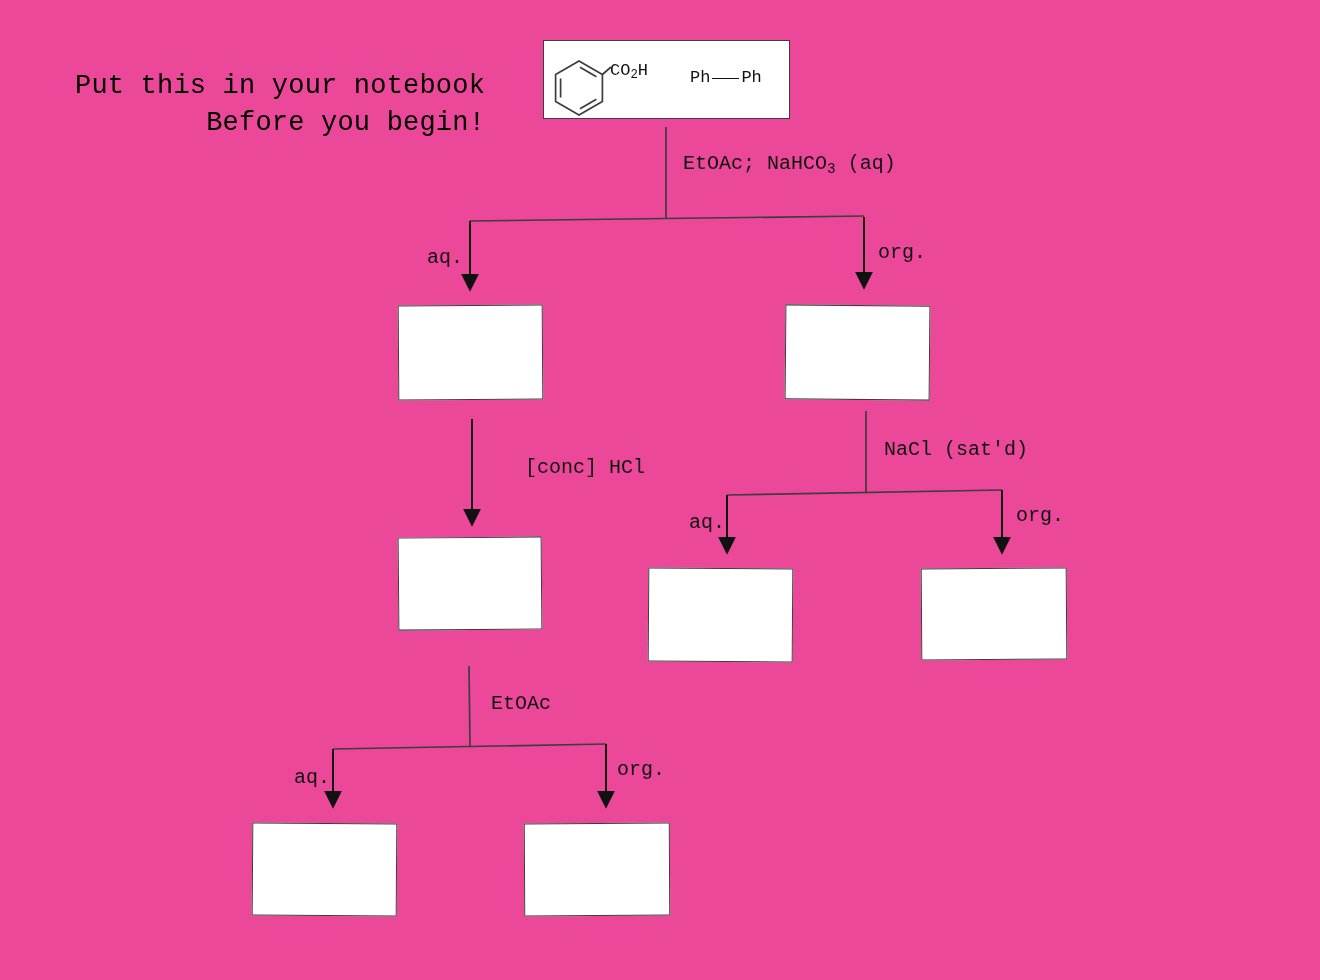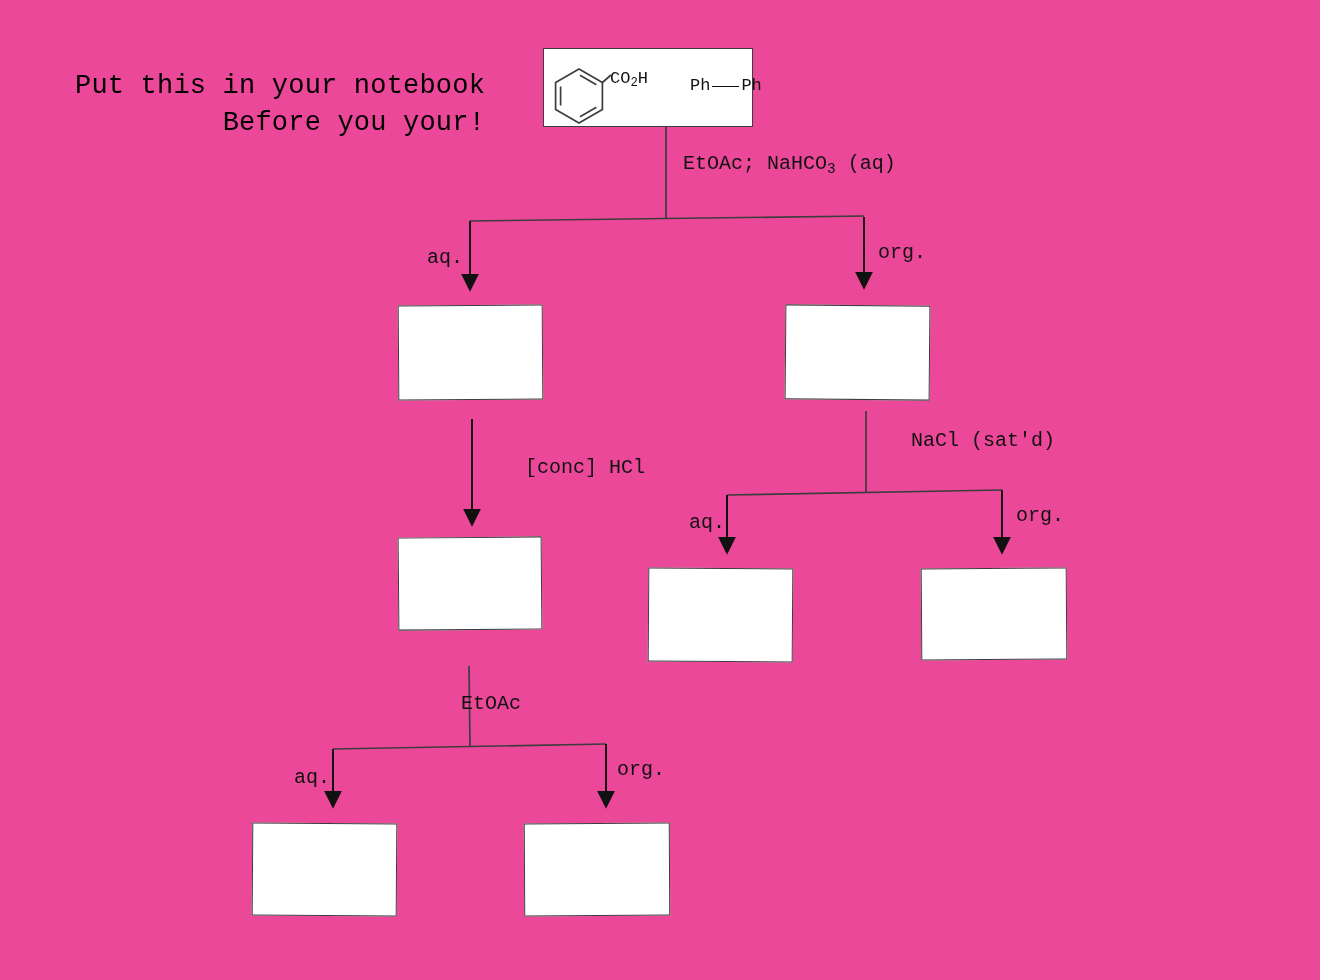--- a/index.html
+++ b/index.html
@@ -27,22 +27,22 @@
     left: 0; top: 0;
     width: 1320px; height: 980px;
   }
   .box {
     position: absolute;
     border: 1.6px solid #3d3d3d;
     background: #ffffff;
     box-sizing: border-box;
   }
   .start-box {
-    left: 543px; top: 48px;
-    width: 210px; height: 79px;
+    left: 543px; top: 40px;
+    width: 247px; height: 79px;
     border-width: 1.8px;
   }
   .struct-svg { position: absolute; left: 0; top: 0; }
   .chem-label {
     position: absolute;
     font-size: 17px;
     white-space: nowrap;
   }
   .co2h { left: 66px; top: 20px; }
   .biphenyl { left: 146px; top: 27px; display: flex; align-items: center; }
@@ -98,21 +98,21 @@
     <path d="M606,744 L606,806" stroke="#111111" stroke-width="2" fill="none" marker-end="url(#arrowhead)"></path>
 
     <path d="M866,411 L866,492" stroke="#3d3d3d" stroke-width="1.7" fill="none"></path>
     <path d="M727,495 L1002,490" stroke="#3d3d3d" stroke-width="1.7" fill="none"></path>
     <path d="M727,495 L727,552" stroke="#111111" stroke-width="2" fill="none" marker-end="url(#arrowhead)"></path>
     <path d="M1002,490 L1002,552" stroke="#111111" stroke-width="2" fill="none" marker-end="url(#arrowhead)"></path>
   </svg>
 
   <div class="note">
     <div>Put this in your notebook</div>
-    <div>Before you your!</div>
+    <div>Before you begin!</div>
   </div>
 
   <div class="box start-box">
     <svg class="struct-svg" width="244" height="76" viewBox="0 0 244 76" xmlns="http://www.w3.org/2000/svg">
 
       <polygon points="35,22 58.4,35.5 58.4,62.5 35,76 11.6,62.5 11.6,35.5" fill="none" stroke="#3d3d3d" stroke-width="1.7" transform="translate(0,-2)"></polygon>
 
       <path d="M36,26.3 L52.4,35.8" stroke="#3d3d3d" stroke-width="1.7" fill="none"></path>
       <path d="M16.6,37.5 L16.6,56.5" stroke="#3d3d3d" stroke-width="1.7" fill="none"></path>
       <path d="M36,67.7 L52.4,58.2" stroke="#3d3d3d" stroke-width="1.7" fill="none"></path>
@@ -124,24 +124,24 @@
         <span>Ph</span>
         <span class="bond-dash"></span>
         <span>Ph</span>
       </span>
   </div>
 
   <div class="flow-label" style="left:683px; top:152px;"><span>EtOAc; NaHCO</span><sub class="chem-sub">3</sub><span> (aq)</span></div>
   <div class="flow-label" style="left:427px; top:246px;">aq.</div>
   <div class="flow-label" style="left:878px; top:241px;">org.</div>
   <div class="flow-label" style="left:492px; top:456px;margin-left:33px;">[conc] HCl</div>
-  <div class="flow-label" style="left:884px; top:429px;margin-left:27px;">NaCl (sat'd)</div>
+  <div class="flow-label" style="left:884px; top:438px;">NaCl (sat'd)</div>
   <div class="flow-label" style="left:689px; top:511px;">aq.</div>
   <div class="flow-label" style="left:1016px; top:504px;">org.</div>
-  <div class="flow-label" style="left:461px; top:692px;">EtOAc</div>
+  <div class="flow-label" style="left:491px; top:692px;">EtOAc</div>
   <div class="flow-label" style="left:294px; top:766px;">aq.</div>
   <div class="flow-label" style="left:617px; top:758px;">org.</div>
 
   <div class="box b1l"></div>
   <div class="box b1r"></div>
   <div class="box b2l"></div>
   <div class="box b2rl"></div>
   <div class="box b2rr"></div>
   <div class="box b3l"></div>
   <div class="box b3r"></div>

